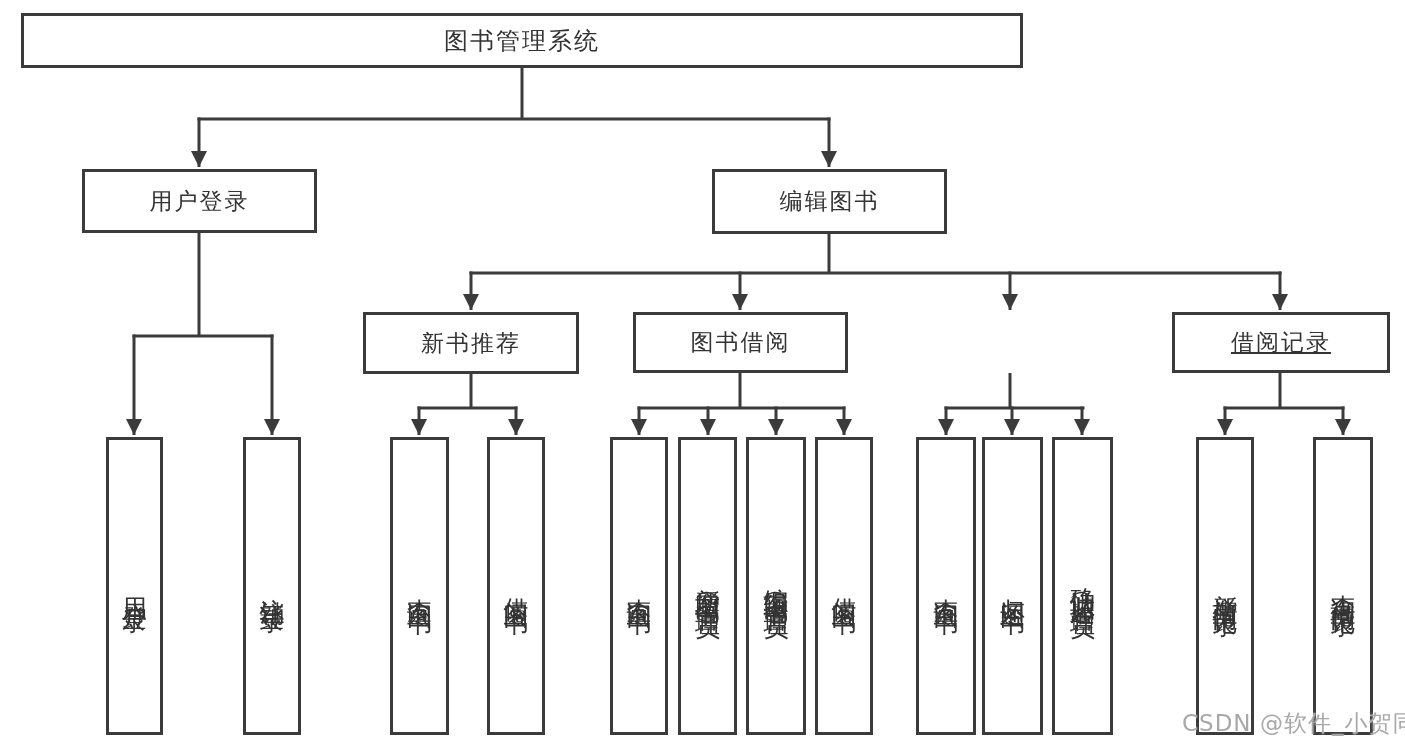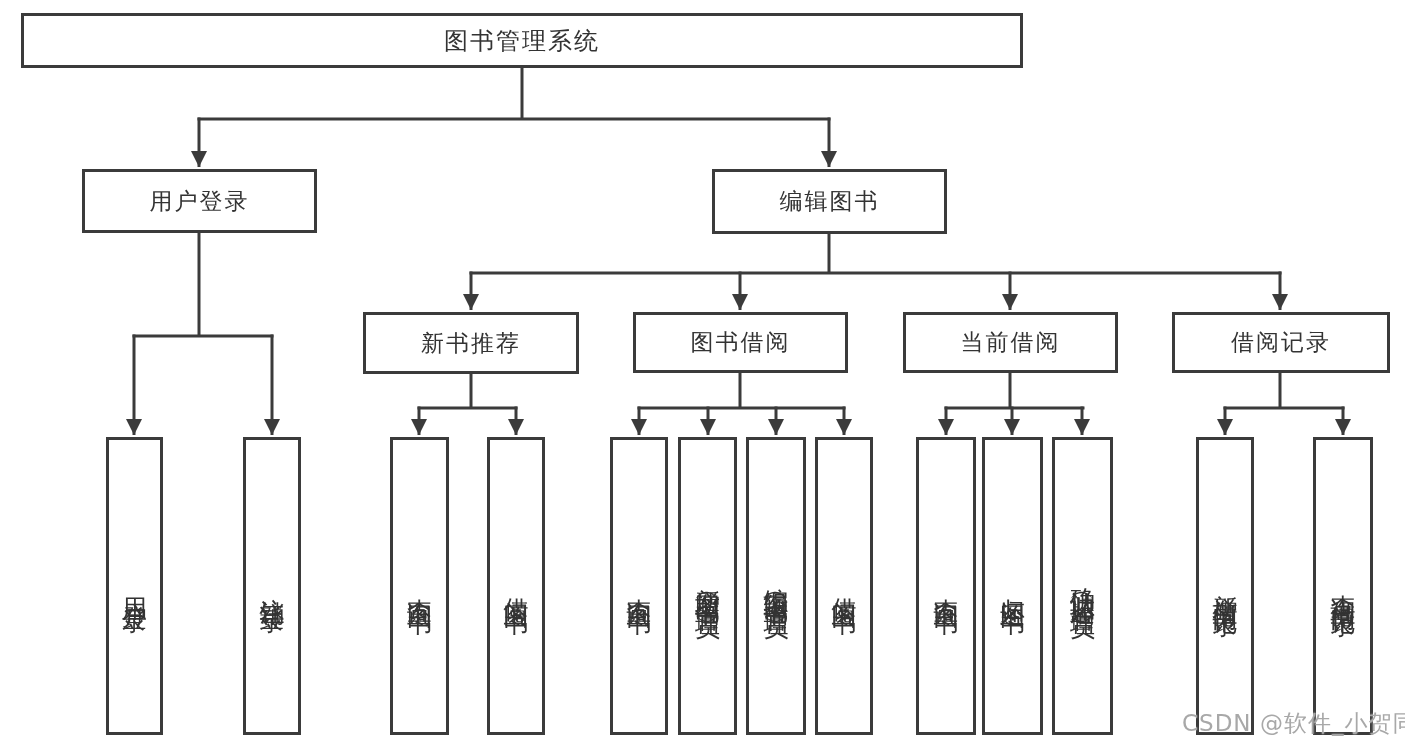--- a/index.html
+++ b/index.html
@@ -20,21 +20,21 @@
     writing-mode:vertical-rl;text-orientation:mixed;
     font-size:25px;letter-spacing:4px;line-height:1;white-space:nowrap;
   }
   
   #n-root{left:21px;top:13px;width:1002px;height:55px;}
   #n-user{left:82px;top:169px;width:235px;height:64px;}
   #n-mgmt{left:712px;top:169px;width:235px;height:65px;}
   #n-rec{left:363px;top:312px;width:216px;height:62px;}
   #n-bor{left:633px;top:312px;width:215px;height:61px;}
   #n-cur{left:903px;top:312px;width:215px;height:61px;}
-  #n-rcd{left:1172px;top:312px;width:218px;height:61px;}
+  #n-rcd{left:1172px;top:312px;width:218px;height:61px;text-decoration:underline;}
   #l-ulogin{left:106px;width:57px;}
   #l-ulogout{left:243px;width:58px;}
   #l-rec-query{left:390px;width:59px;}
   #l-rec-borrow{left:487px;width:58px;}
   #l-bor-query{left:610px;width:58px;}
   #l-bor-add{left:678px;width:59px;}
   #l-bor-edit{left:746px;width:60px;}
   #l-bor-borrow{left:815px;width:58px;}
   #l-cur-query{left:916px;width:60px;}
   #l-cur-return{left:982px;width:61px;}
@@ -112,23 +112,20 @@
   <div class="box" id="n-mgmt">
     <span class="hlabel">编辑图书</span>
   </div>
 
   <div class="box" id="n-bor">
     <span class="hlabel">图书借阅</span>
   </div>
   <div class="box" id="n-rec">
     <span class="hlabel">新书推荐</span>
   </div>
-  <div class="box" id="n-cur">
-    <span class="hlabel">当前借阅</span>
-  </div>
   <div class="box" id="n-rcd">
     <span class="hlabel">借阅记录</span>
   </div>
 
   <div class="box leaf" id="l-ulogin">
     <span class="vtext">用户登录</span>
   </div>
   <div class="box leaf" id="l-ulogout">
     <span class="vtext">注销登录</span>
   </div>

